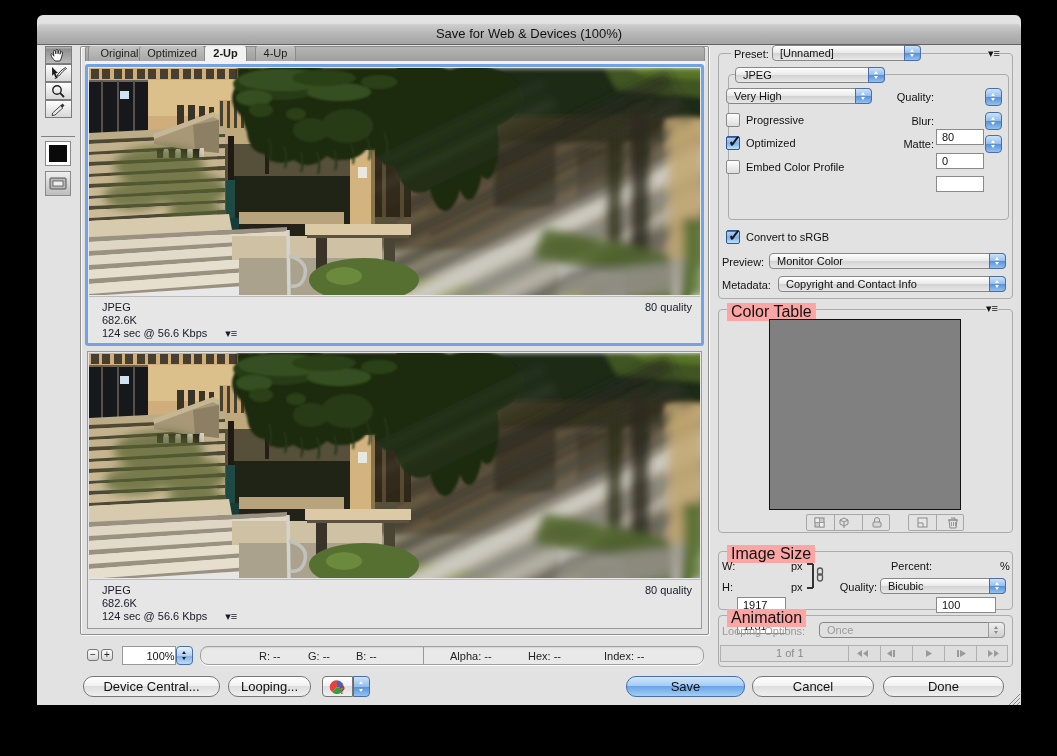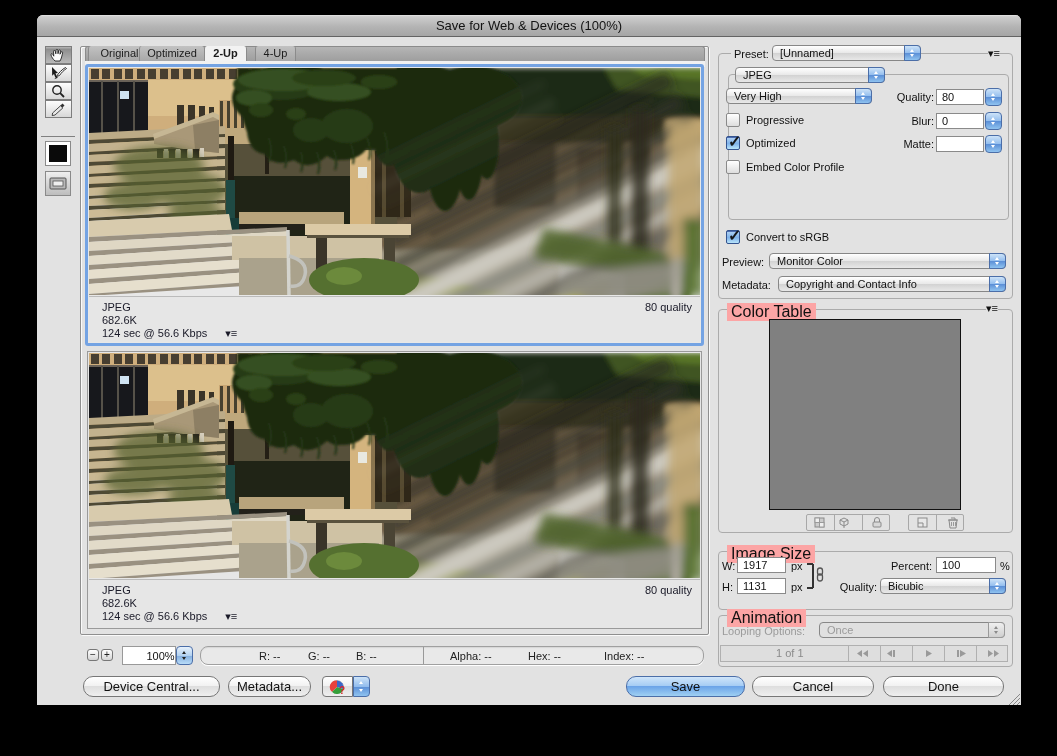--- a/index.html
+++ b/index.html
@@ -1,21 +1,21 @@
 <!DOCTYPE html>
 <html><head>
 <meta charset="utf-8">
 <style>
 * { margin:0; padding:0; box-sizing:border-box; }
 html,body { width:1057px; height:756px; background:#000; overflow:hidden;
   font-family:"Liberation Sans", sans-serif; }
 .abs { position:absolute; }
 #win { position:absolute; left:37px; top:15px; width:984px; height:690px;
   background:#e2e2e2; border-radius:6px 6px 0 0; }
-#titlebar { position:absolute; left:0; top:0; width:984px; height:22px;
+#titlebar { position:absolute; left:0; top:8px; width:984px; height:22px;
   border-radius:6px 6px 0 0;
   background:linear-gradient(#e6e6e6 0%, #cdcdcd 8%, #b4b4b4 55%, #a5a5a5 100%);
   border-bottom:1px solid #636363;
   text-align:center; font-size:13px; color:#121212; line-height:22px; }
 
 .tool { position:absolute; left:45px; width:27px; height:18px;
   background:linear-gradient(#fdfdfd,#d8d8d8); border:1px solid #7d7d7d; }
 .tool.sel { background:linear-gradient(#b7b7b7,#8f8f8f 15%,#b9b9b9); }
 #sep1 { position:absolute; left:41px; top:136px; width:34px; height:1px; background:#808080; }
 #swatch { position:absolute; left:45px; top:141px; width:26px; height:25px;
@@ -68,21 +68,21 @@
 .grouplabel { position:absolute; font-size:16px; color:#111; background:#fca5a5; padding:0 4px; }
 .dd { position:absolute; height:16px; border:1px solid #878787; border-radius:4px;
   background:linear-gradient(#ffffff,#e8e8e8 50%,#d2d2d2 51%,#e8e8e8);
   font-size:11px; color:#111; line-height:15px; padding-left:7px; }
 .dd .cap { position:absolute; right:-1px; top:-1px; width:17px; height:16px;
   border:1px solid #4b6ea8; border-radius:0 4px 4px 0;
   background:linear-gradient(#cde3f8,#92bdee 50%,#5a8ed6 51%,#8fc3f0); }
 .dd.disabled { background:#e0e0e0; color:#9a9a9a; }
 .dd.disabled .cap { background:linear-gradient(#efefef,#d0d0d0); border-color:#9a9a9a; }
 .field { position:absolute; height:16px; background:#fff; border:1px solid #8a8a8a;
-  font-size:11px; color:#111; line-height:15px; padding-left:5px; }
+  font-size:11px; color:#111; line-height:15px; padding-left:5px;margin-top:40px; }
 .stepper { position:absolute; width:17px; height:18px; border:1px solid #4b6ea8; border-radius:4px;
   background:linear-gradient(#cde3f8,#92bdee 50%,#5a8ed6 51%,#8fc3f0); }
 .cb { position:absolute; width:14px; height:14px; background:linear-gradient(#fff,#ddd);
   border:1px solid #8a8a8a; border-radius:2px; }
 .cb.on { background:linear-gradient(#1d3a8f,#a8cdf2 12%, #7fb2ea 55%, #b8e4fa);
   border:1px solid #33538f; }
 .label { position:absolute; font-size:11px; color:#111; }
 .label.r { text-align:right; }
 .label.grey { color:#9b9b9b; }
 .cap::before { content:""; position:absolute; left:5px; top:1px; width:0; height:0;
@@ -177,21 +177,21 @@
     <span style="position:absolute;left:107px;">G: --</span>
     <span style="position:absolute;left:155px;">B: --</span>
     <span style="position:absolute;left:222px;border-left:1px solid #999;height:17px;"></span>
     <span style="position:absolute;left:249px;">Alpha: --</span>
     <span style="position:absolute;left:327px;">Hex: --</span>
     <span style="position:absolute;left:403px;">Index: --</span>
   </div>
 </div>
 
 <div class="pill" style="left:83px; width:137px;">Device Central...</div>
-<div class="pill" style="left:228px; width:83px;">Metadata...</div>
+<div class="pill" style="left:228px; width:83px;">Looping...</div>
 <div class="pill" style="left:322px; width:31px; border-radius:4px 0 0 4px;"><svg width="18" height="17" viewBox="0 0 18 17" style="margin-top:2px;">
   <circle cx="8" cy="8" r="6.5" fill="#f0f0f0" stroke="#888" stroke-width="0.5"></circle>
   <path d="M8,8 L8,1.5 A6.5,6.5 0 0 1 14.2,10 Z" fill="#3a66c8"></path>
   <path d="M8,8 L14.2,10 A6.5,6.5 0 0 1 3,12.8 Z" fill="#35a03a"></path>
   <path d="M8,8 L3,12.8 A6.5,6.5 0 0 1 8,1.5 Z" fill="#e8413c"></path>
   <text x="10" y="15" font-size="10" font-weight="bold" fill="#d8272b" font-family="Liberation Sans">?</text>
 </svg></div>
 <div class="stepper" style="left:353px; top:676px; height:21px; border-radius:0 4px 4px 0;"></div>
 <div class="pill blue" style="left:626px; width:119px;">Save</div>
 <div class="pill" style="left:752px; width:122px;">Cancel</div>

